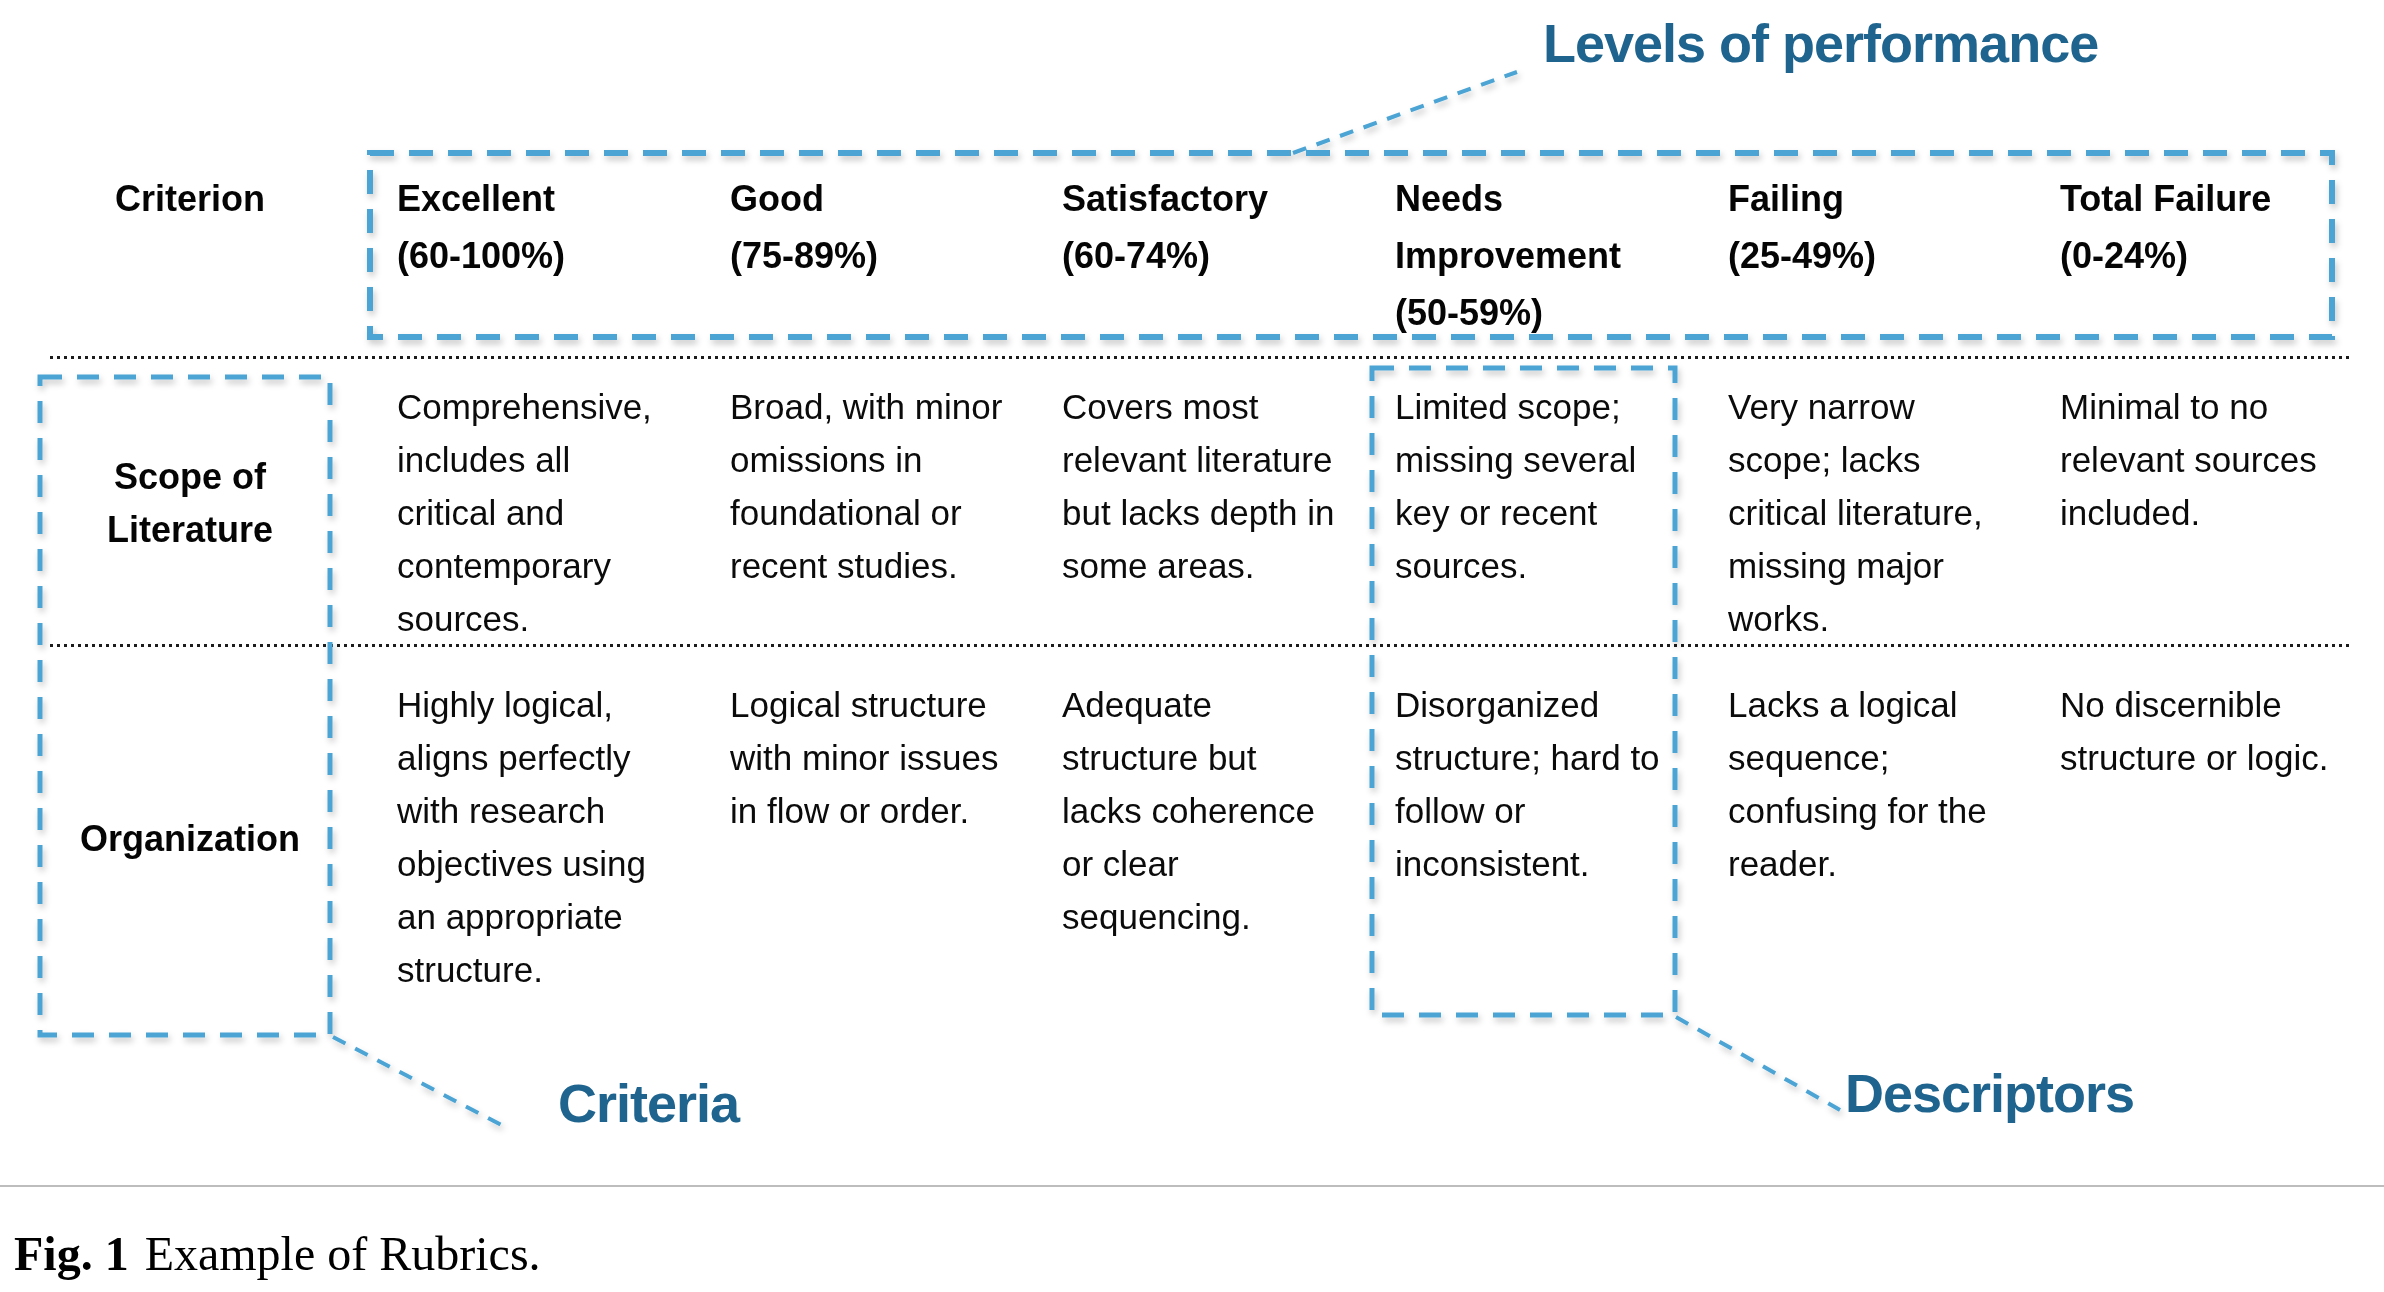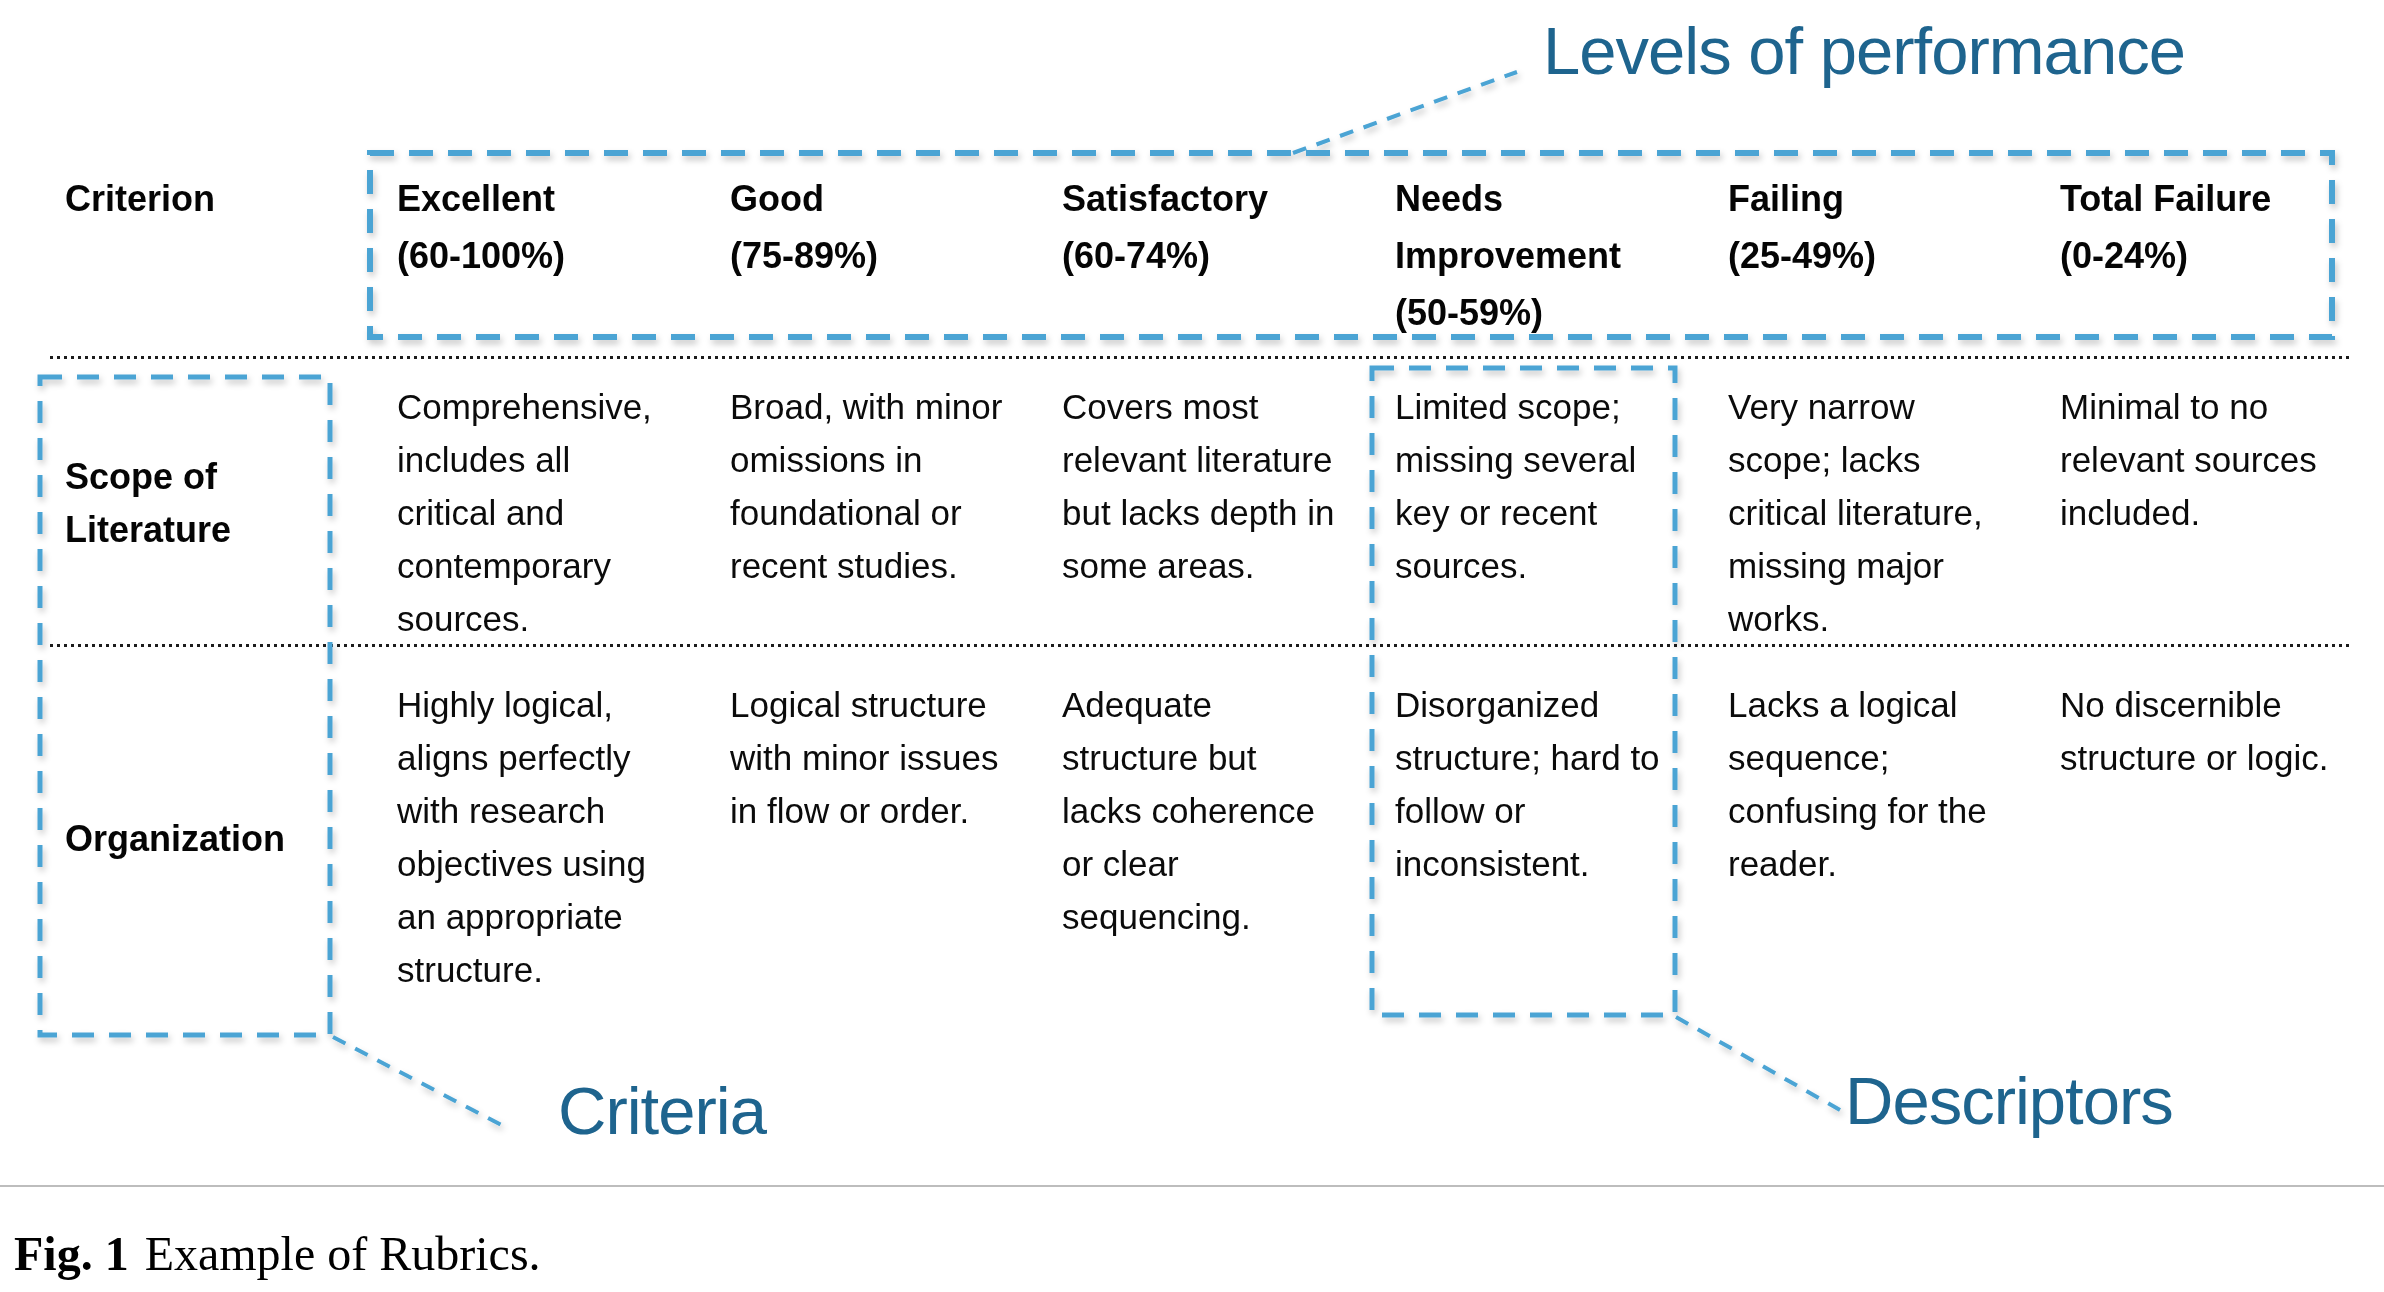--- a/index.html
+++ b/index.html
@@ -14,29 +14,29 @@
     position:absolute;white-space:pre-line;font-size:36px;line-height:57px;font-weight:700;color:#050505;
   }
   .crit{
     position:absolute;white-space:pre-line;font-size:36px;line-height:53px;font-weight:700;color:#050505;
   }
   .dotline{
     position:absolute;left:50px;width:2300px;height:3px;
     background:repeating-linear-gradient(90deg,#1c1c1c 0 3px,transparent 3px 7px);
   }
   .bigLabel{
-    position:absolute;font-size:67px;font-weight:400;letter-spacing:-1px;
+    position:absolute;font-size:54px;font-weight:700;letter-spacing:-1px;
     color:var(--label-color,#1e648e);
   }
   #annot-svg{position:absolute;left:0;top:0;pointer-events:none;}
   #grayrule{position:absolute;left:0;top:1185px;width:2384px;height:2px;background:#bdbdbd;}
   #caption{position:absolute;left:14px;top:1226px;font-family:"Liberation Serif",serif;font-size:48px;color:#000;}
   #caption .tag{font-weight:700;margin-right:16px;}
   
-  .c0{left:65px;width:250px;}
+  .c0{left:65px;width:250px;text-align:center;}
   .c1{left:397px;width:305px;}
   .c2{left:730px;width:305px;}
   .c3{left:1062px;width:305px;}
   .c4{left:1395px;width:275px;}
   .c5{left:1728px;width:300px;}
   .c6{left:2060px;width:300px;}
   .hrow{top:170px;}
   .r1{top:380px;}
   .r2{top:678px;}
 </style>

